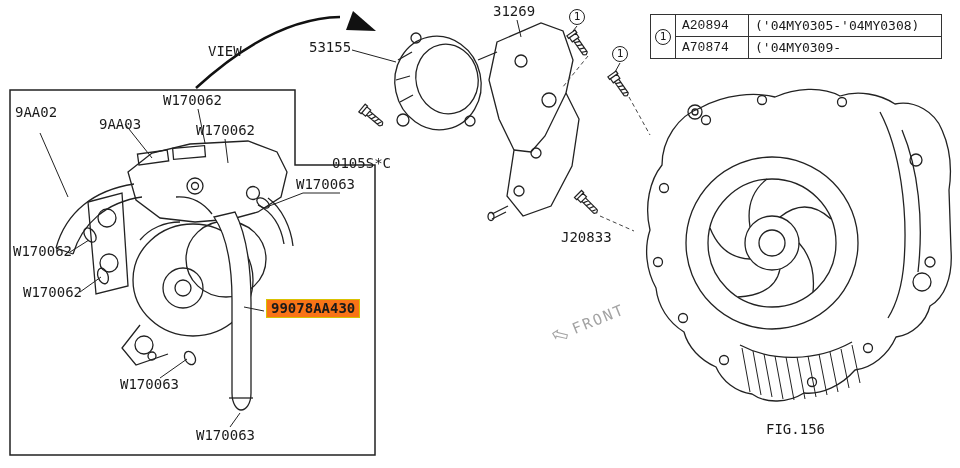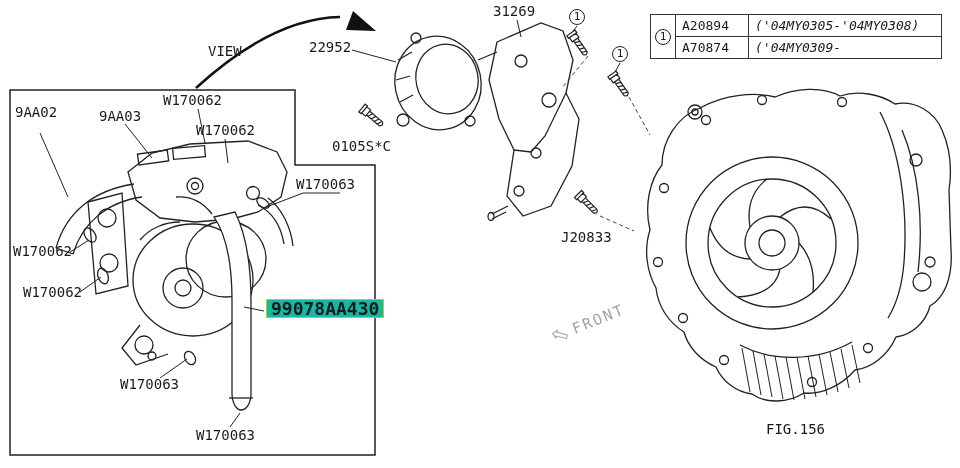--- a/index.html
+++ b/index.html
@@ -1,29 +1,29 @@
 <!DOCTYPE html>
 <html><head>
 <meta charset="utf-8">
 <style>
   html,body{margin:0;padding:0;background:#fff;}
   .stage{position:relative;width:960px;height:468px;background:#fff;overflow:hidden;
          font-family:"DejaVu Sans Mono", "Liberation Mono", monospace;color:#1a1a1a;}
   svg{position:absolute;left:0;top:0;}
   .lbl{position:absolute;font-size:14px;line-height:15px;white-space:nowrap;color:#1a1a1a;z-index:3;}
-  .hl{background:#14b8a6;border:1px solid #d8c200;font-weight:bold;font-size:18px;padding:1px 4px;z-index:4;}
+  .hl{background:#f97316;border:1px solid #d8c200;font-weight:bold;font-size:14px;padding:1px 4px;z-index:4;}
   .callout{width:16px;height:16px;border:1.3px solid #222;border-radius:50%;
            font-size:11px;line-height:14px;display:inline-flex;align-items:center;justify-content:center;
            background:#fff;box-sizing:border-box;}
   .abs{position:absolute;z-index:3;}
   .ref-table{position:absolute;left:650px;top:14px;border-collapse:collapse;font-size:13px;z-index:3;background:#fff;}
   .ref-table td{border:1px solid #333;padding:0 6px;height:21px;white-space:nowrap;}
   .ref-table td.c-cell{text-align:center;padding:0 4px;}
-  .ref-table td.part-cell{min-width:60px;}
-  .ref-table td.range-cell{min-width:180px;font-style:italic;}
+  .ref-table td.part-cell{min-width:60px;font-family:Liberation Mono, monospace;}
+  .ref-table td.range-cell{min-width:180px;}
   .front{position:absolute;left:552px;top:326px;transform:rotate(-22deg);transform-origin:0 50%;
          color:#a3a3a3;font-size:15px;letter-spacing:2px;display:flex;align-items:center;gap:5px;z-index:3;}
   .front .arr{font-family:"DejaVu Sans", sans-serif;font-size:21px;transform:rotate(35deg);letter-spacing:0;}
 </style>
 </head>
 <body>
 
 <div class="stage">
 
   <svg width="960" height="468" viewBox="0 0 960 468">
@@ -183,28 +183,28 @@
         <line x1="808" y1="356" x2="816" y2="397"></line>
         <line x1="819" y1="354" x2="827" y2="395"></line>
         <line x1="830" y1="352" x2="838" y2="392"></line>
         <line x1="841" y1="349" x2="849" y2="388"></line>
         <line x1="852" y1="345" x2="860" y2="383"></line>
       </g>
     </g>
   </svg>
 
   <div class="lbl" style="left:208px;top:44px">VIEW</div>
-  <div class="lbl" style="left:309px;top:40px">22952</div>
+  <div class="lbl" style="left:309px;top:40px">53155</div>
   <div class="lbl" style="left:493px;top:4px">31269</div>
-  <div class="lbl" style="left:332px;top:139px">0105S*C</div>
+  <div class="lbl" style="left:332px;top:156px">0105S*C</div>
   <div class="lbl" style="left:561px;top:230px">J20833</div>
   <div class="lbl" style="left:766px;top:422px">FIG.156</div>
 
   <div class="lbl" style="left:163px;top:93px">W170062</div>
-  <div class="lbl" style="left:99px;top:109px">9AA03</div>
+  <div class="lbl" style="left:99px;top:117px">9AA03</div>
   <div class="lbl" style="left:196px;top:123px">W170062</div>
   <div class="lbl" style="left:15px;top:105px">9AA02</div>
   <div class="lbl" style="left:296px;top:177px">W170063</div>
   <div class="lbl" style="left:13px;top:244px">W170062</div>
   <div class="lbl" style="left:23px;top:285px">W170062</div>
   <div class="lbl" style="left:120px;top:377px">W170063</div>
   <div class="lbl" style="left:196px;top:428px">W170063</div>
 
   <div class="lbl hl" style="left:266px;top:299px">99078AA430</div>
 

